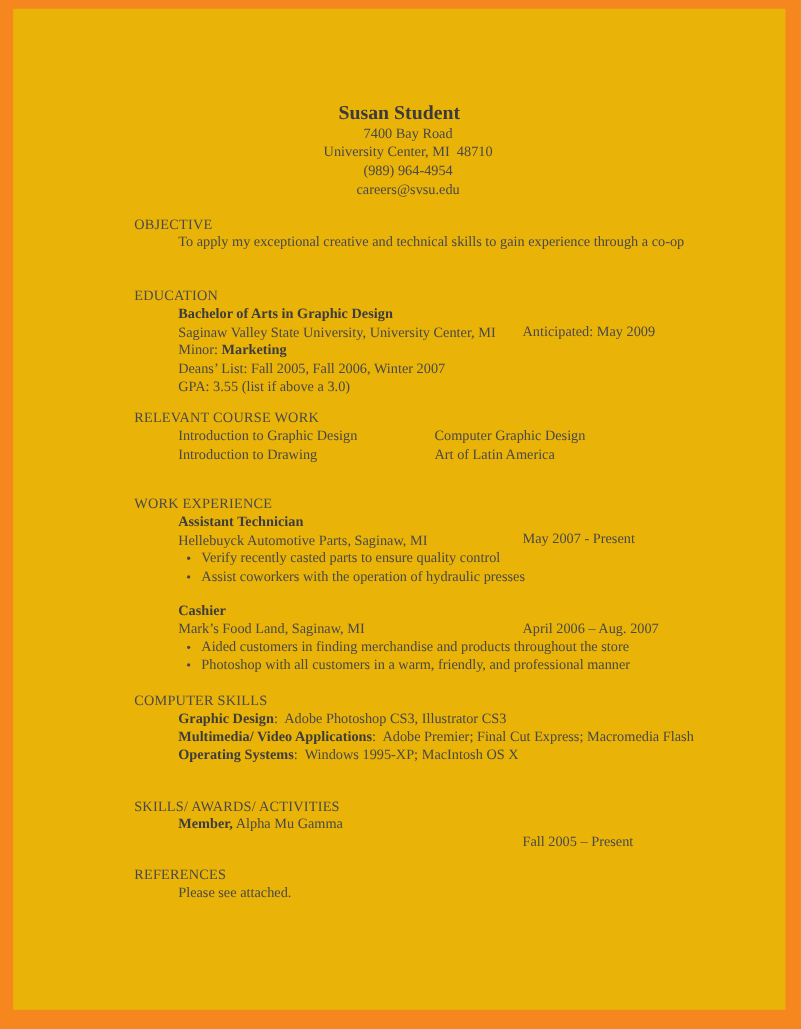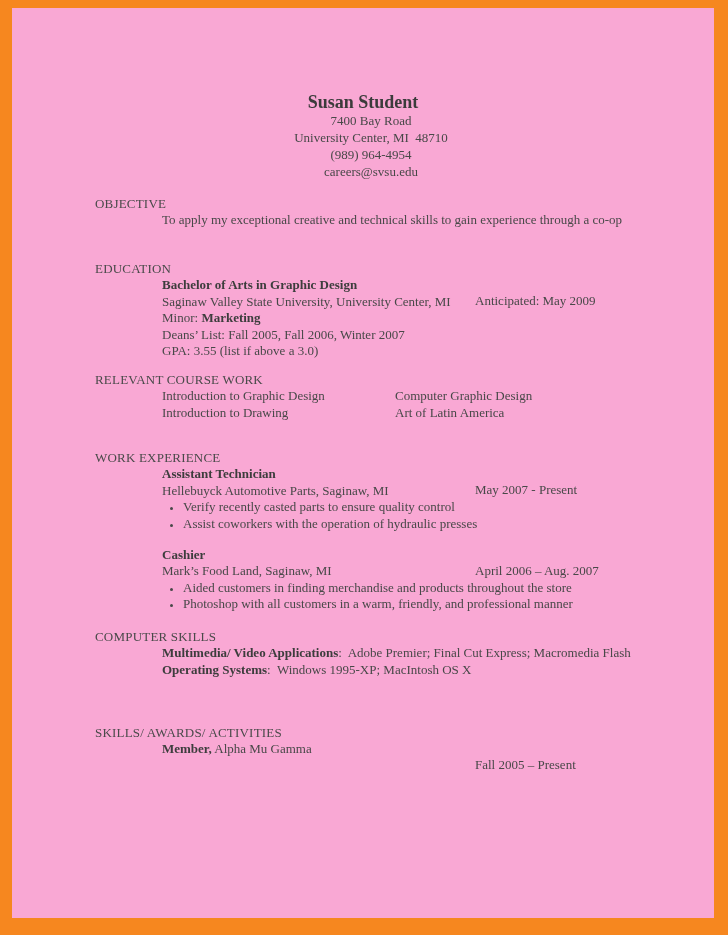--- a/index.html
+++ b/index.html
@@ -6,41 +6,41 @@
   body {
     width: 728px; height: 935px;
     background: #F6871F;
     position: relative;
     overflow: hidden;
   }
   .page {
     position: absolute;
     left: 12px; top: 8px;
     width: 702px; height: 910px;
-    background: #f9a8d4;
+    background: #eab308;
     color: #484848;
     font-family: "Liberation Serif", "DejaVu Serif", serif;
     font-size: 13px;
     line-height: 16.4px;
   }
   .header {
     position: absolute;
     top: 84px; left: 0;
     width: 100%;
     text-align: center;
   }
   .name {
     font-size: 18px;
     font-weight: bold;
     color: #3b3b3b;
     line-height: 21px;
   }
   .hline { line-height: 16.9px; padding-left: 16px; }
   .section { position: absolute; left: 83px; width: 605px; }
-  .heading { letter-spacing: 0.2px; color: #4a4a4a; }
+  .heading { letter-spacing: 0.2px; color: #4a4a4a; margin-left: 27px; }
   .indent { margin-left: 67px; position: relative; }
   .row { position: relative; }
   .date { position: absolute; left: 313px; top: 16px; white-space: nowrap; }
   .c2 { position: absolute; left: 233px; top: 0; white-space: nowrap; }
   b { font-weight: bold; color: #3d3d3d; }
   .nowrap { white-space: nowrap; }
   ul { margin: 0; padding: 0 0 0 21px; list-style: disc; }
   li { line-height: 16.4px; }
   li::marker { font-size: 11px; }
   .skills-block { width: 482px; }
@@ -125,30 +125,37 @@
           <li>Aided customers in finding merchandise and products throughout the store</li>
           <li>Photoshop with all customers in a warm, friendly, and professional manner</li>
         </ul>
       </div>
     </div>
   </div>
 
   <div class="section sec-skills">
     <div class="heading">COMPUTER SKILLS</div>
     <div class="indent skills-block">
+      <div><b>Graphic Design</b><span>:&nbsp; Adobe Photoshop CS3, Illustrator CS3</span></div>
       <div><b>Multimedia/ Video Applications</b><span>:&nbsp; Adobe Premier; Final Cut Express; Macromedia Flash</span></div>
       <div><b>Operating Systems</b><span>:&nbsp; Windows 1995-XP; MacIntosh OS X</span></div>
     </div>
   </div>
 
   <div class="section sec-honors">
     <div class="heading">SKILLS/ AWARDS/ ACTIVITIES</div>
     <div class="indent">
       <div class="row">
         <b>Member,</b>
         <span>Alpha Mu Gamma</span>
         <span class="date">Fall 2005 – Present</span>
       </div>
     </div>
   </div>
 
+  <div class="section sec-references">
+    <div class="heading">REFERENCES</div>
+    <div class="indent">
+      <div>Please see attached.</div>
+    </div>
+  </div>
 
 </div>
 
 </body></html>

